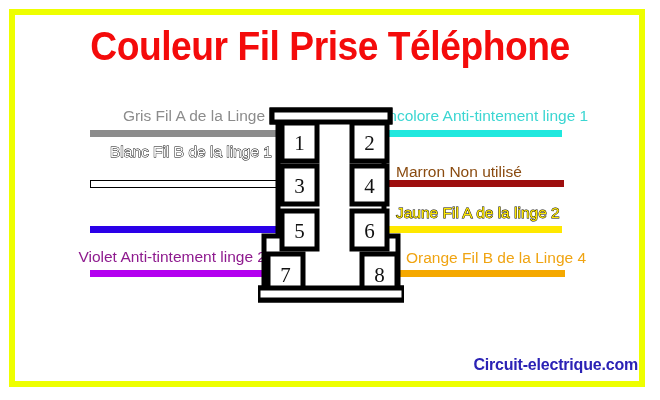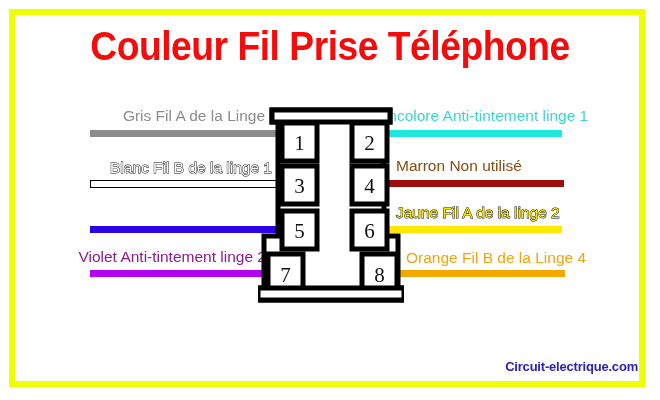--- a/index.html
+++ b/index.html
@@ -71,52 +71,52 @@
     -webkit-text-stroke:0.9px #000000;
     paint-order:stroke fill;
   }
 
   
   .footer{
     position:absolute;
     right:22px;bottom:26px;
     font-family:"Liberation Sans", sans-serif;
     font-weight:bold;
-    font-size:13px;
+    font-size:16px;
     color:#2b22b5;
     white-space:nowrap;
     letter-spacing:-0.2px;
   }
 </style>
 </head>
 <body>
 
 <div id="root">
 
   <div class="frame"></div>
 
   <div class="title">Couleur Fil Prise Téléphone</div>
 
   <div class="diagram">
 
     <div class="wire-label lbl-left" style="left:0px;top:108px;width:278px;color:#8c8c8c;">Gris Fil A de la Linge 1</div>
     <div class="wire-bar" style="left:90px;top:130px;width:188px;height:7px;background:#8c8c8c;"></div>
 
-    <div class="wire-label lbl-left outlined" style="left:0px;top:160px;width:272px;color:#ffffff;">Blanc Fil B de la linge 1</div>
+    <div class="wire-label lbl-left outlined" style="left:0px;top:144px;width:272px;color:#ffffff;">Blanc Fil B de la linge 1</div>
     <div class="wire-bar" style="left:90px;top:180px;width:188px;height:8px;background:#ffffff;border:1.5px solid #000000;box-sizing:border-box;"></div>
 
     <div class="wire-bar" style="left:90px;top:226px;width:188px;height:7px;background:#2a00e8;"></div>
 
     <div class="wire-label lbl-left" style="left:0px;top:249px;width:266px;color:#8e1a8e;">Violet Anti-tintement linge 2</div>
     <div class="wire-bar" style="left:90px;top:270px;width:176px;height:7px;background:#b400f0;"></div>
 
     <div class="wire-label lbl-right" style="left:384px;top:108px;width:276px;color:#3bd6d2;">Incolore Anti-tintement linge 1</div>
     <div class="wire-bar" style="left:382px;top:130px;width:180px;height:7px;background:#20e8de;"></div>
 
-    <div class="wire-label lbl-right" style="left:396px;top:158px;width:264px;color:#8a4b10;">Marron Non utilisé</div>
+    <div class="wire-label lbl-right" style="left:396px;top:164px;width:264px;color:#8a4b10;">Marron Non utilisé</div>
     <div class="wire-bar" style="left:382px;top:180px;width:182px;height:7px;background:#9e0e0e;"></div>
 
     <div class="wire-label lbl-right outlined" style="left:396px;top:205px;width:264px;color:#ffe800;">Jaune Fil A  de la linge 2</div>
     <div class="wire-bar" style="left:382px;top:226px;width:180px;height:7px;background:#ffe800;"></div>
 
     <div class="wire-label lbl-right" style="left:406px;top:250px;width:254px;color:#f0a412;">Orange Fil B  de la Linge 4</div>
     <div class="wire-bar" style="left:398px;top:270px;width:167px;height:7px;background:#f5a800;"></div>
 
     <div class="connector">
       <svg class="conn-svg" width="146" height="198" viewBox="0 0 146 198">

